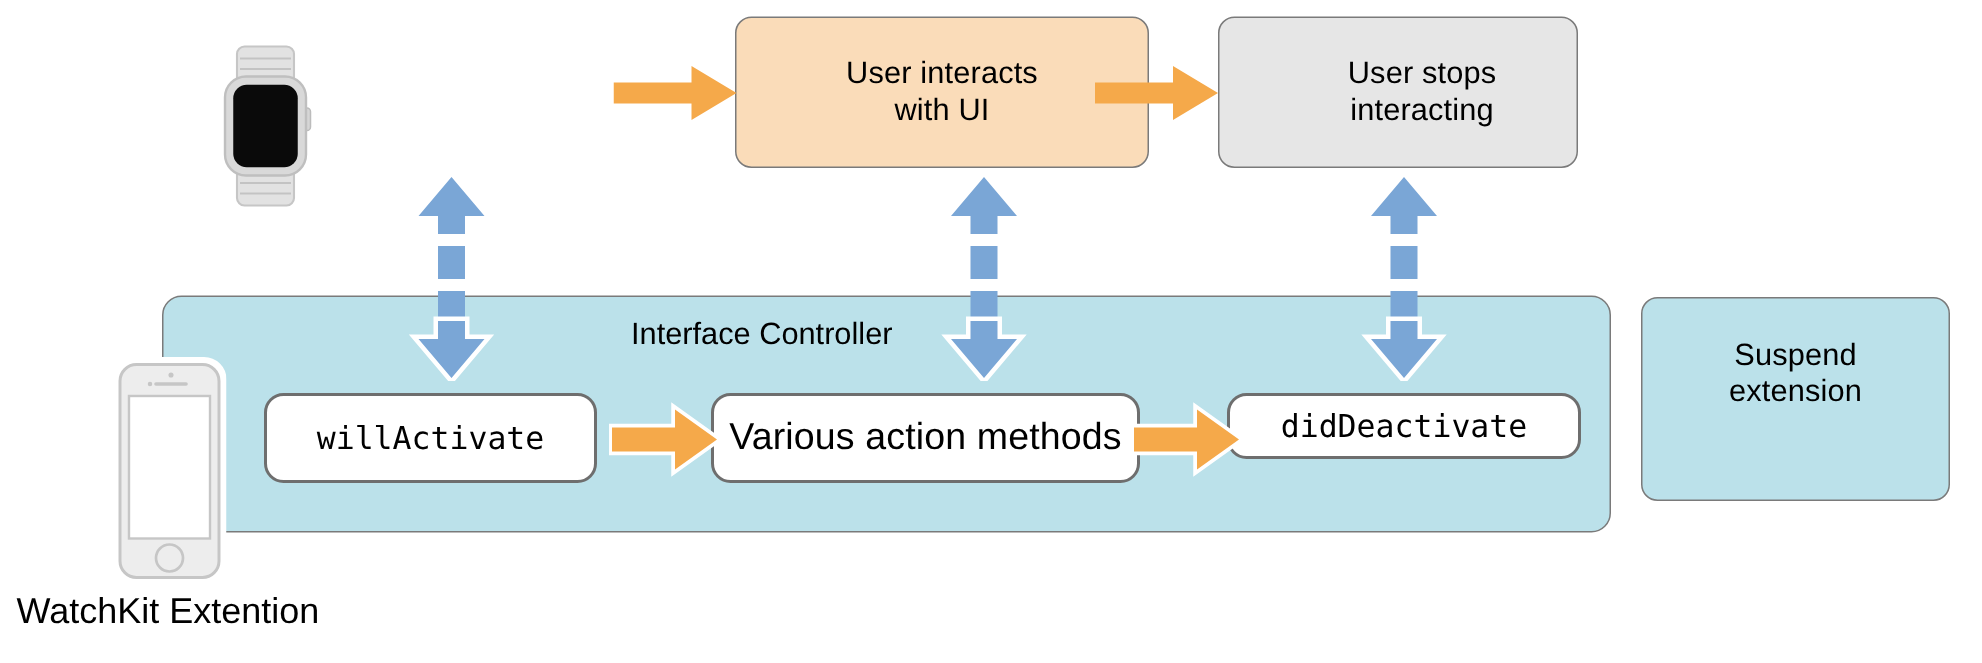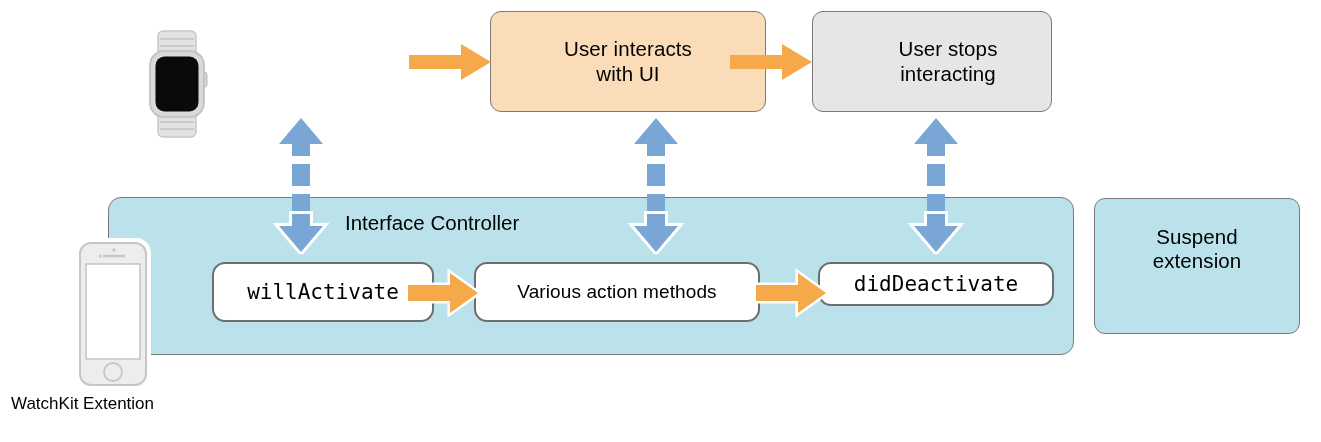--- a/index.html
+++ b/index.html
@@ -55,35 +55,35 @@
     box-sizing: border-box;
     background: #bbe1ea;
     border: 1.5px solid #7a7a7a;
     border-radius: 13px;
   }
   #ic-title {
     position: absolute;
     left: 345px;
     top: 211px;
     width: 250px;
-    text-align: left;
+    text-align: right;
     font-size: 20.5px;
     color: #000;
   }
 
   
   .arrow-orange {
     position: absolute;
   }
   
   #caption {
     position: absolute;
     left: 11px;
     top: 394px;
-    font-size: 17px;
+    font-size: 24px;
     color: #000;
     white-space: nowrap;
   }
 
   .device { position: absolute; }
 </style>
 </head>
 <body>
 
 <div id="canvas">
@@ -91,23 +91,23 @@
   <div id="ic-panel"></div>
   <div id="ic-title">Interface Controller</div>
 
 
   <div class="node peach" style="left:490px; top:11px; width:276px; height:101px;">User interacts
 with UI</div>
 
   <div class="node grey" style="left:812px; top:11px; width:240px; height:101px;padding-left:32px;">User stops
 interacting</div>
 
-  <div class="node white mono" style="left:176px; top:262px; width:222px; height:60px;margin-left:36px;">willActivate</div>
+  <div class="node white mono" style="left:176px; top:262px; width:222px; height:60px;">willActivate</div>
 
-  <div class="node white" style="left:474px; top:262px; width:286px; height:60px; font-size:19px;">Various action methods</div>
+  <div class="node white" style="left:474px; top:262px; width:286px; height:60px; font-size:25px;">Various action methods</div>
 
   <div class="node white mono" style="left:818px; top:262px; width:236px; height:44px;">didDeactivate</div>
 
   <div class="node bluebox" style="left:1094px; top:198px; width:206px; height:136px; align-items:flex-start; padding-top:26px;">Suspend
 extension</div>
 
   <svg class="arrow-orange" style="left:409px; top:44px;" width="82" height="36" viewBox="0 0 82 36">
     <polygon points="0,11 52,11 52,0 82,18 52,36 52,25 0,25" fill="#f5a94a"></polygon>
   </svg>
 

